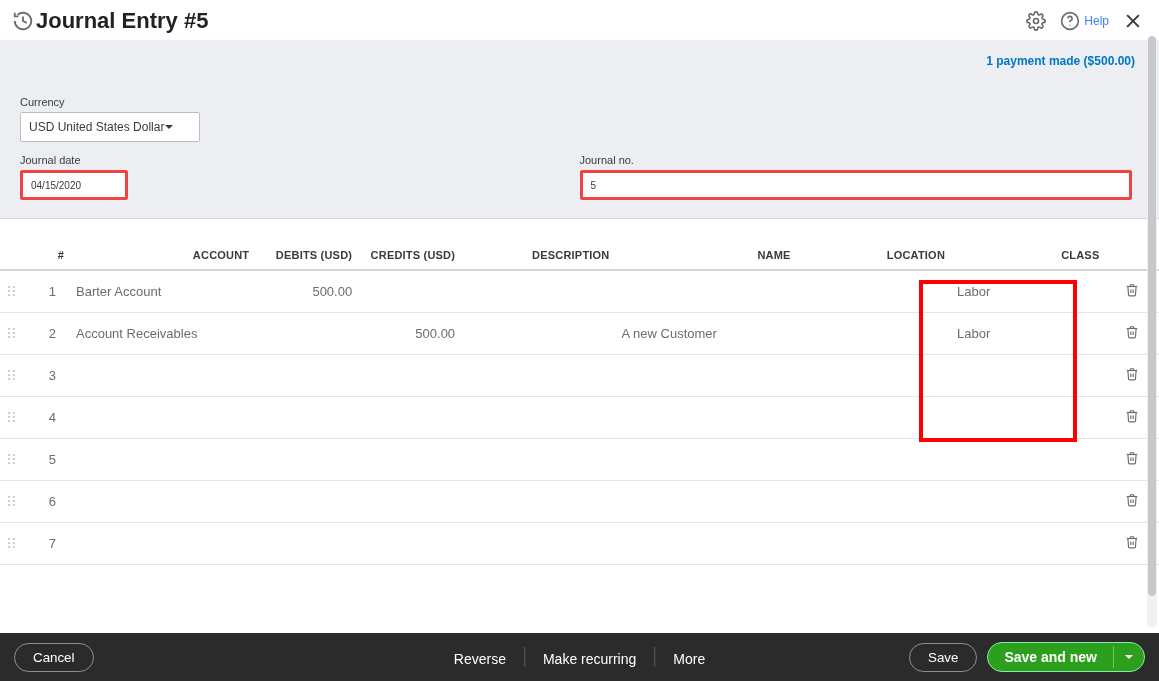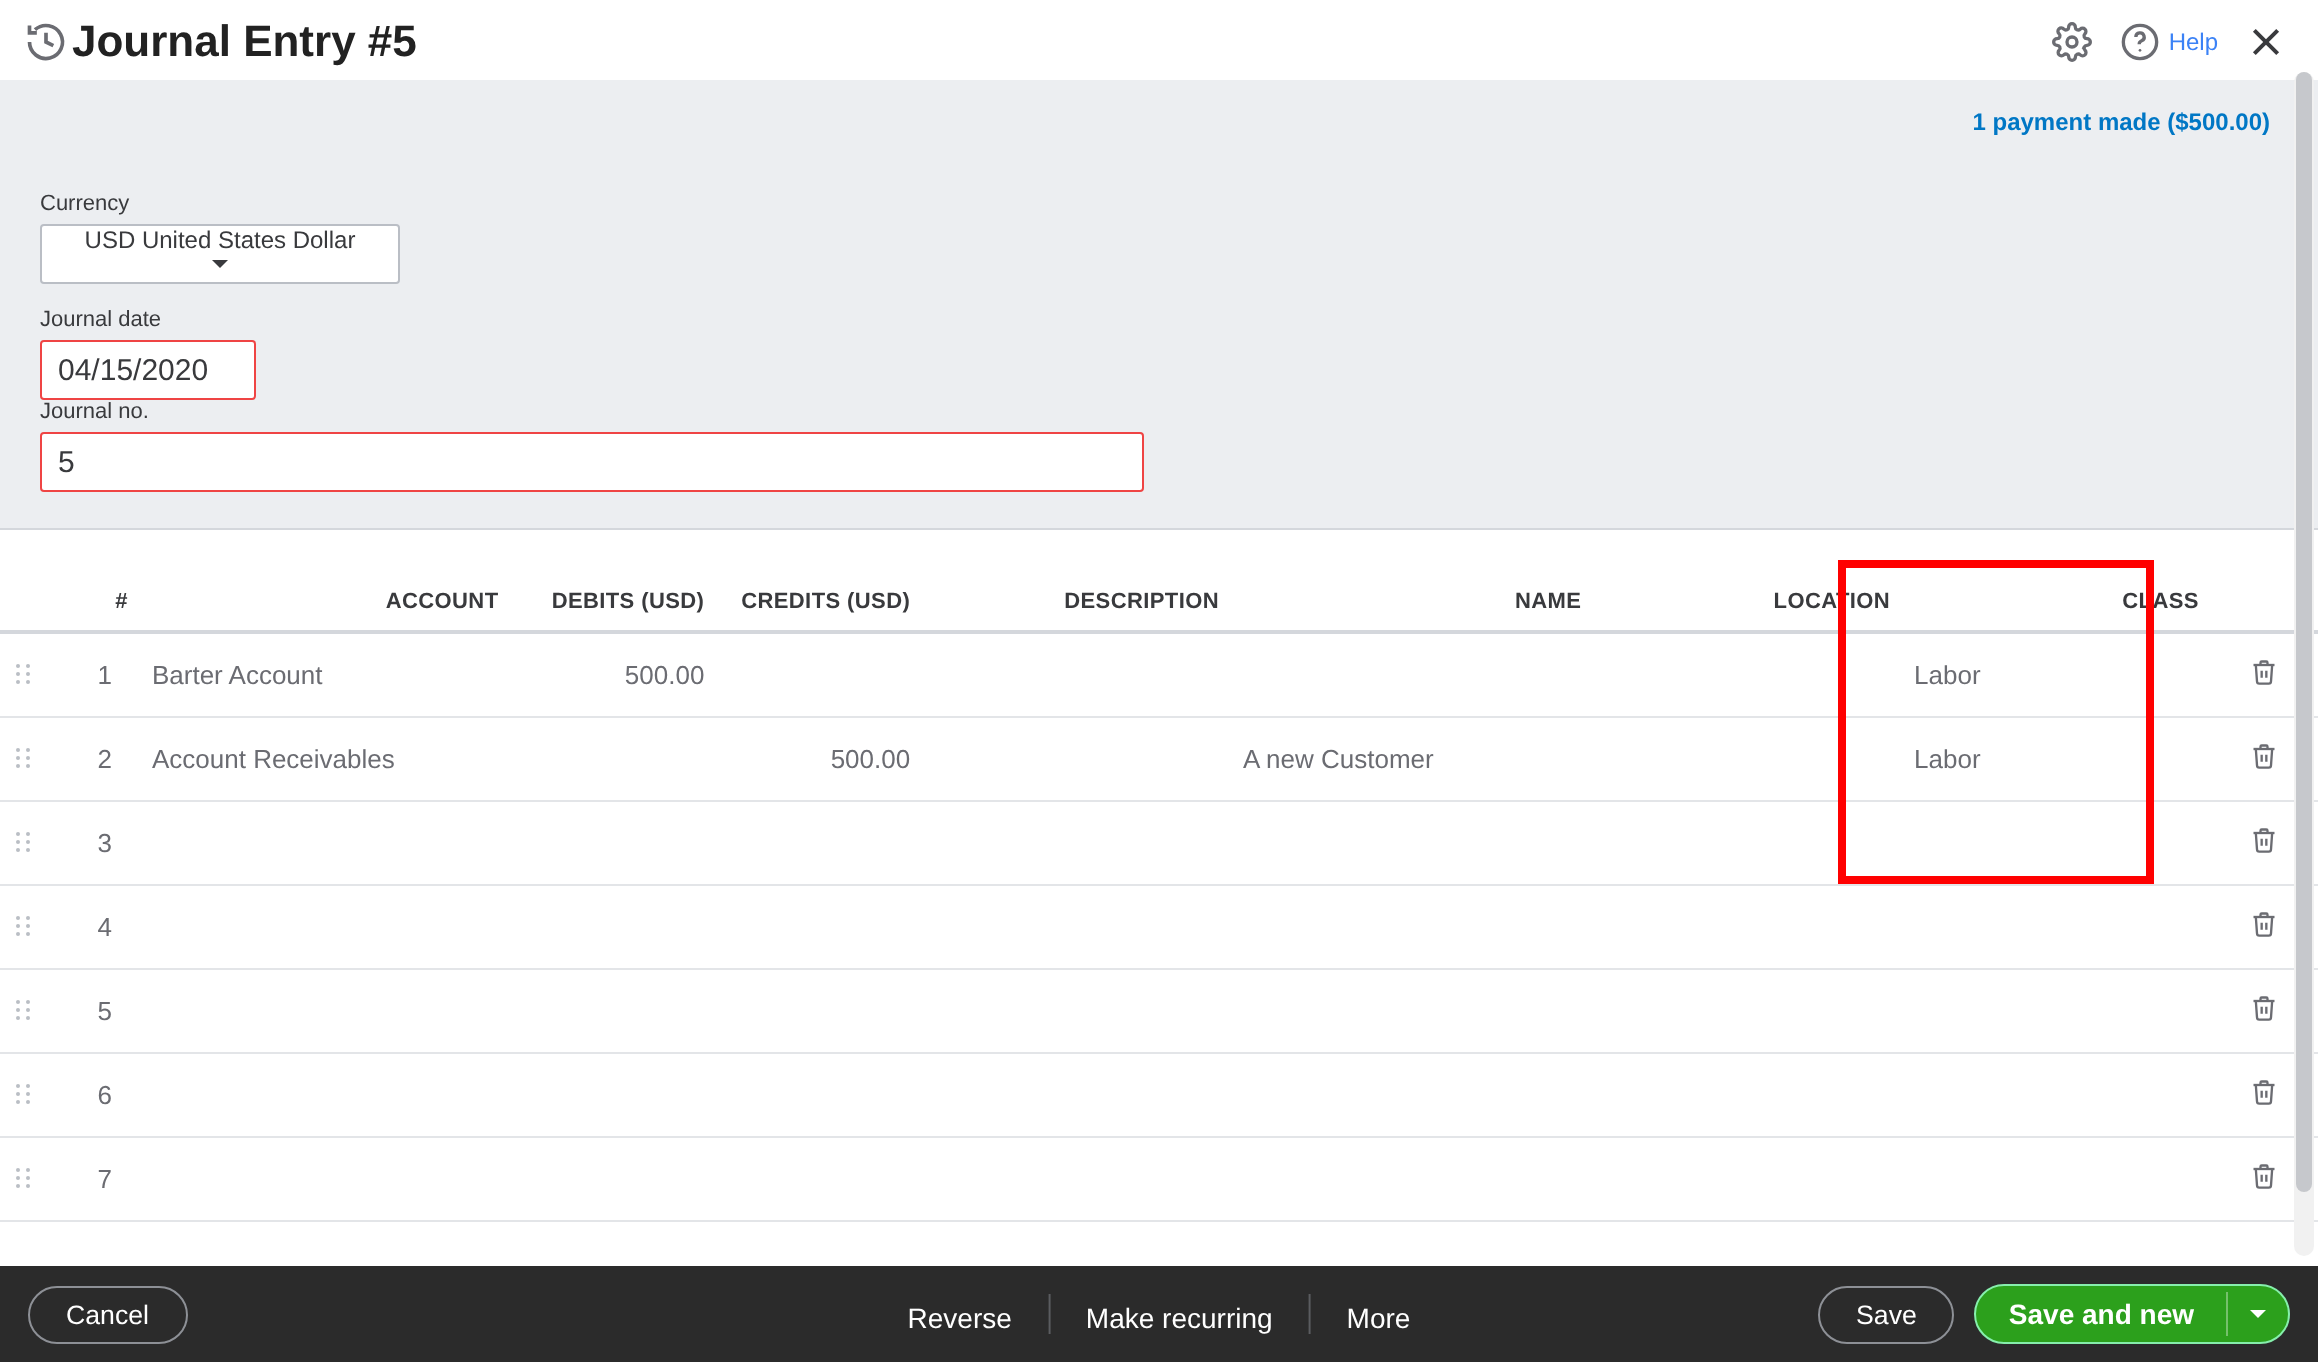--- a/index.html
+++ b/index.html
@@ -56,37 +56,35 @@
     height: 30px;
     border: 1px solid #babec5;
     background: #fff;
     border-radius: 2px;
     display: flex;
     align-items: center;
     padding: 0 8px;
     font-size: 12px;
     color: #393a3d;
     cursor: pointer;
-    flex-direction: column;
   }
   .date-no-row {
     display: flex;
     gap: 0;
     margin-top: 12px;
-    flex-direction: column;
   }
   .date-block { width: 50%; }
   .no-block { width: 50%; }
   .text-input {
     height: 30px;
-    border: 1px solid #ef4444;
+    border: 3px solid #ef4444;
     border-radius: 2px;
     background: #fff;
     padding: 0 8px;
-    font-size: 15px;
+    font-size: 10px;
     color: #393a3d;
     outline: none;
   }
   .date-input { width: 108px; }
   .no-input { width: 552px; }
 
   
   .table-wrap {
     background: #fff;
     padding-top: 22px;

